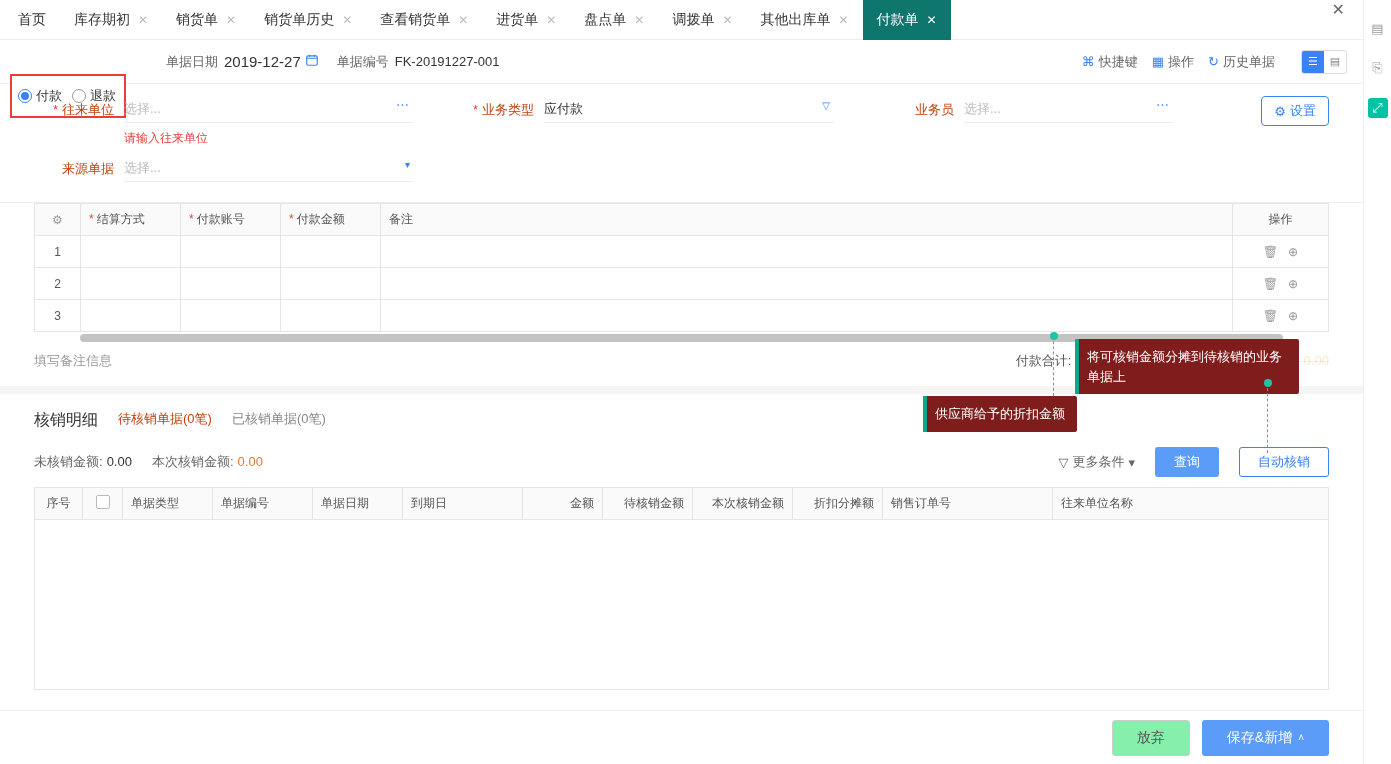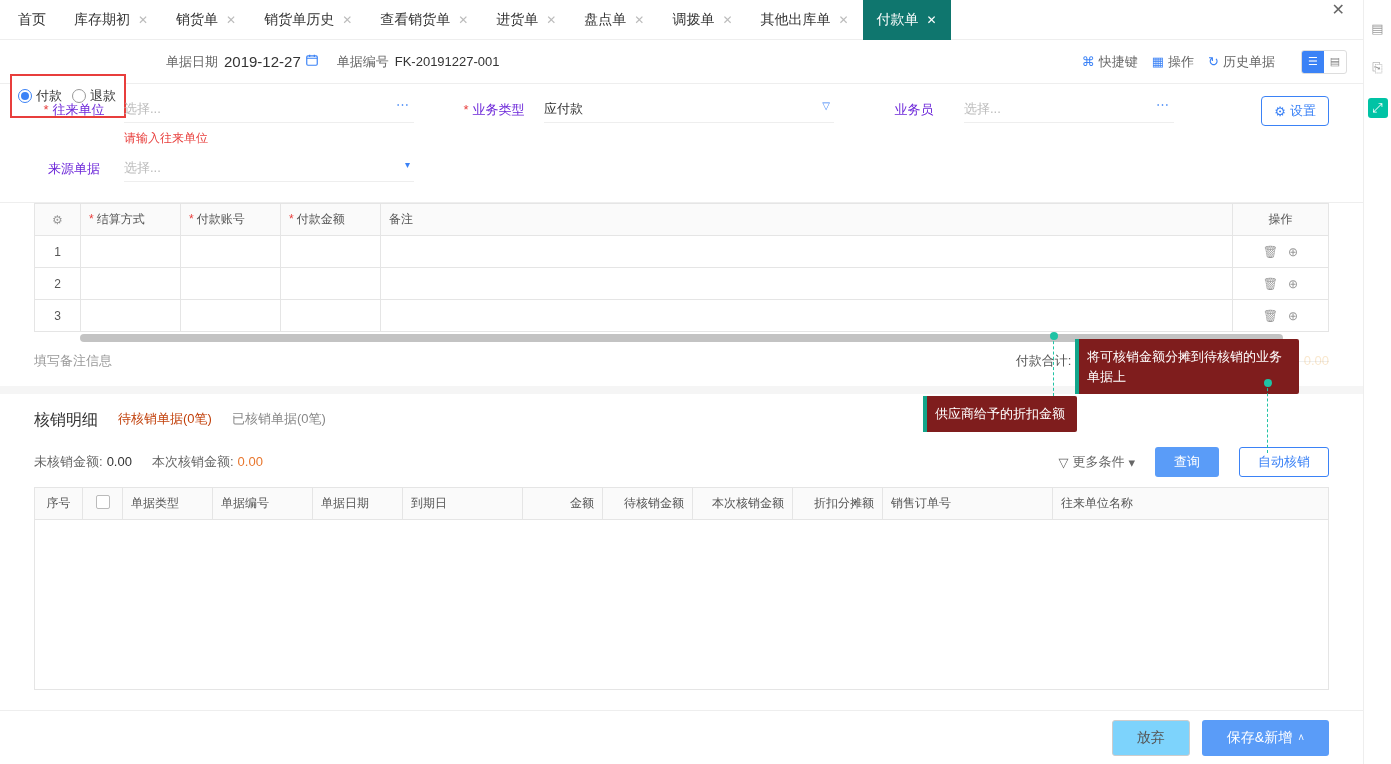--- a/index.html
+++ b/index.html
@@ -34,21 +34,21 @@
   .toolbar .quick .item { display:flex; align-items:center; gap:4px; cursor:pointer;}
   .toolbar .quick .ico { color:#3b82f6; }
   .viewbtns { display:flex; margin-left:12px; border:1px solid #ddd; border-radius:3px; overflow:hidden;}
   .viewbtns span { width:22px; height:22px; display:flex; align-items:center; justify-content:center; font-size:11px; color:#888; }
   .viewbtns span.on { background:#3b82f6; color:#fff; }
 
   
   .form { padding:12px 34px 4px 34px; border-bottom:1px solid #eee;}
   .fr { display:flex; align-items:flex-start; margin-bottom:16px; gap:40px;}
   .fc { display:flex; align-items:center; min-width:380px; position:relative;}
-  .flbl { width:80px; text-align:center; color:#6d28d9; margin-right:10px;}
+  .flbl { width:80px; text-align:right; color:#c2410c; margin-right:10px;}
   .req::before { content:"*"; color:#e83e3c; margin-right:4px;}
   .finput { flex:1; color:#bbb; border-bottom:1px solid #eee; padding:4px 0; position:relative; min-height:24px;}
   .finput .val { color:#333; }
   .finput .caret { position:absolute; right:4px; top:4px; color:#3b82f6; font-size:10px;}
   .finput .dots { position:absolute; right:4px; top:1px; color:#3b82f6; letter-spacing:1px;}
   .err { color:#e83e3c; font-size:12px; margin-left:90px; margin-top:-12px; margin-bottom:8px;}
   .set-btn { border:1px solid #3b82f6; color:#3b82f6; padding:5px 12px; border-radius:4px; cursor:pointer; display:flex; align-items:center; gap:4px; font-size:13px; margin-left:auto;}
 
   
   .gridwrap { padding:0 34px; }
@@ -91,21 +91,21 @@
   .btn.blue { background:#5a9cf8; color:#fff;}
   .btn.outline { border:1px solid #3b82f6; color:#3b82f6; background:#fff;}
 
   .grid2 th:first-child { width:48px; text-align:center;}
   .grid2 .chk { width:40px; text-align:center;}
   .chkbox { width:14px; height:14px; border:1px solid #bbb; display:inline-block; border-radius:2px; background:#fff;}
 
   
   .footer { position:absolute; left:0; right:0; bottom:0; height:54px; border-top:1px solid #eee; background:#fff; display:flex; align-items:center; justify-content:flex-end; padding:0 34px; gap:12px;}
   .btn.big { padding:8px 24px; font-size:14px;}
-  .btn.ghost { border:1px solid #ccc; color:#555; background:#7dd3fc;}
+  .btn.ghost { border:1px solid #ccc; color:#555; background:#86efac;}
   .btn.primary { background:#5a9cf8; color:#fff; display:flex; align-items:center; gap:6px;}
   .btn.primary .caret { font-size:10px;}
 
   svg { width:14px; height:14px; }
 </style>
 </head>
 <body>
 
 <div class="root">
   <div class="main">

